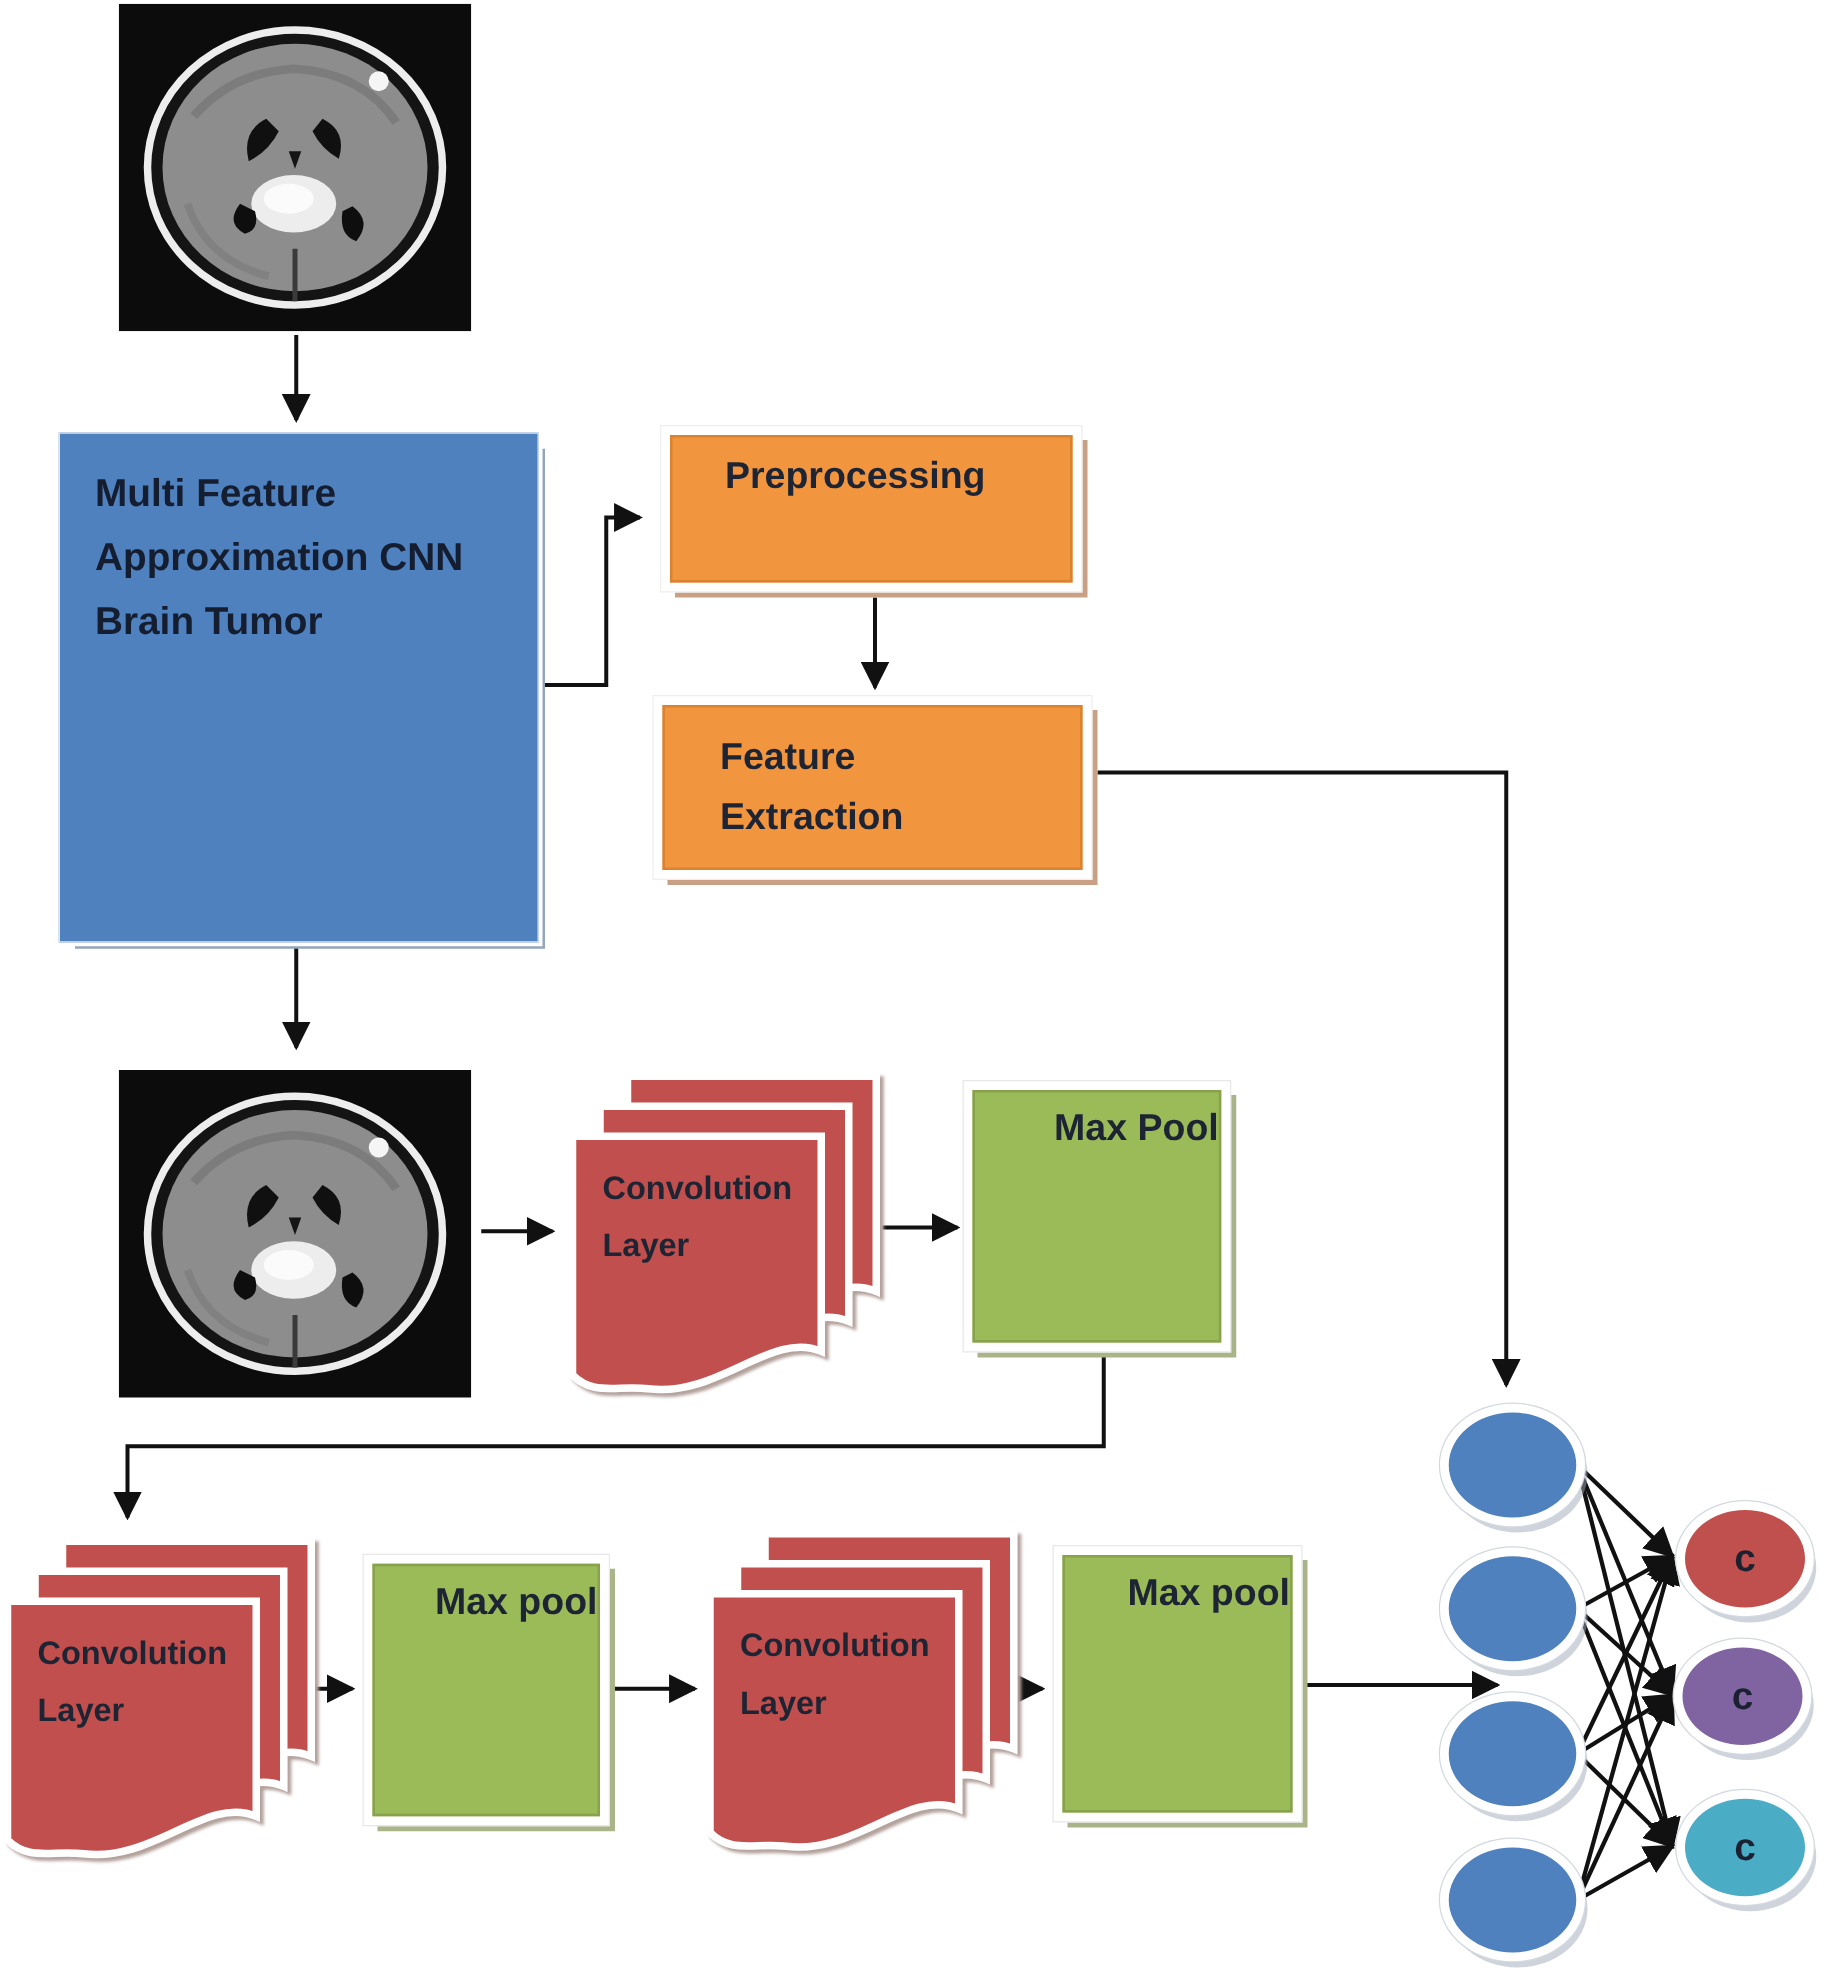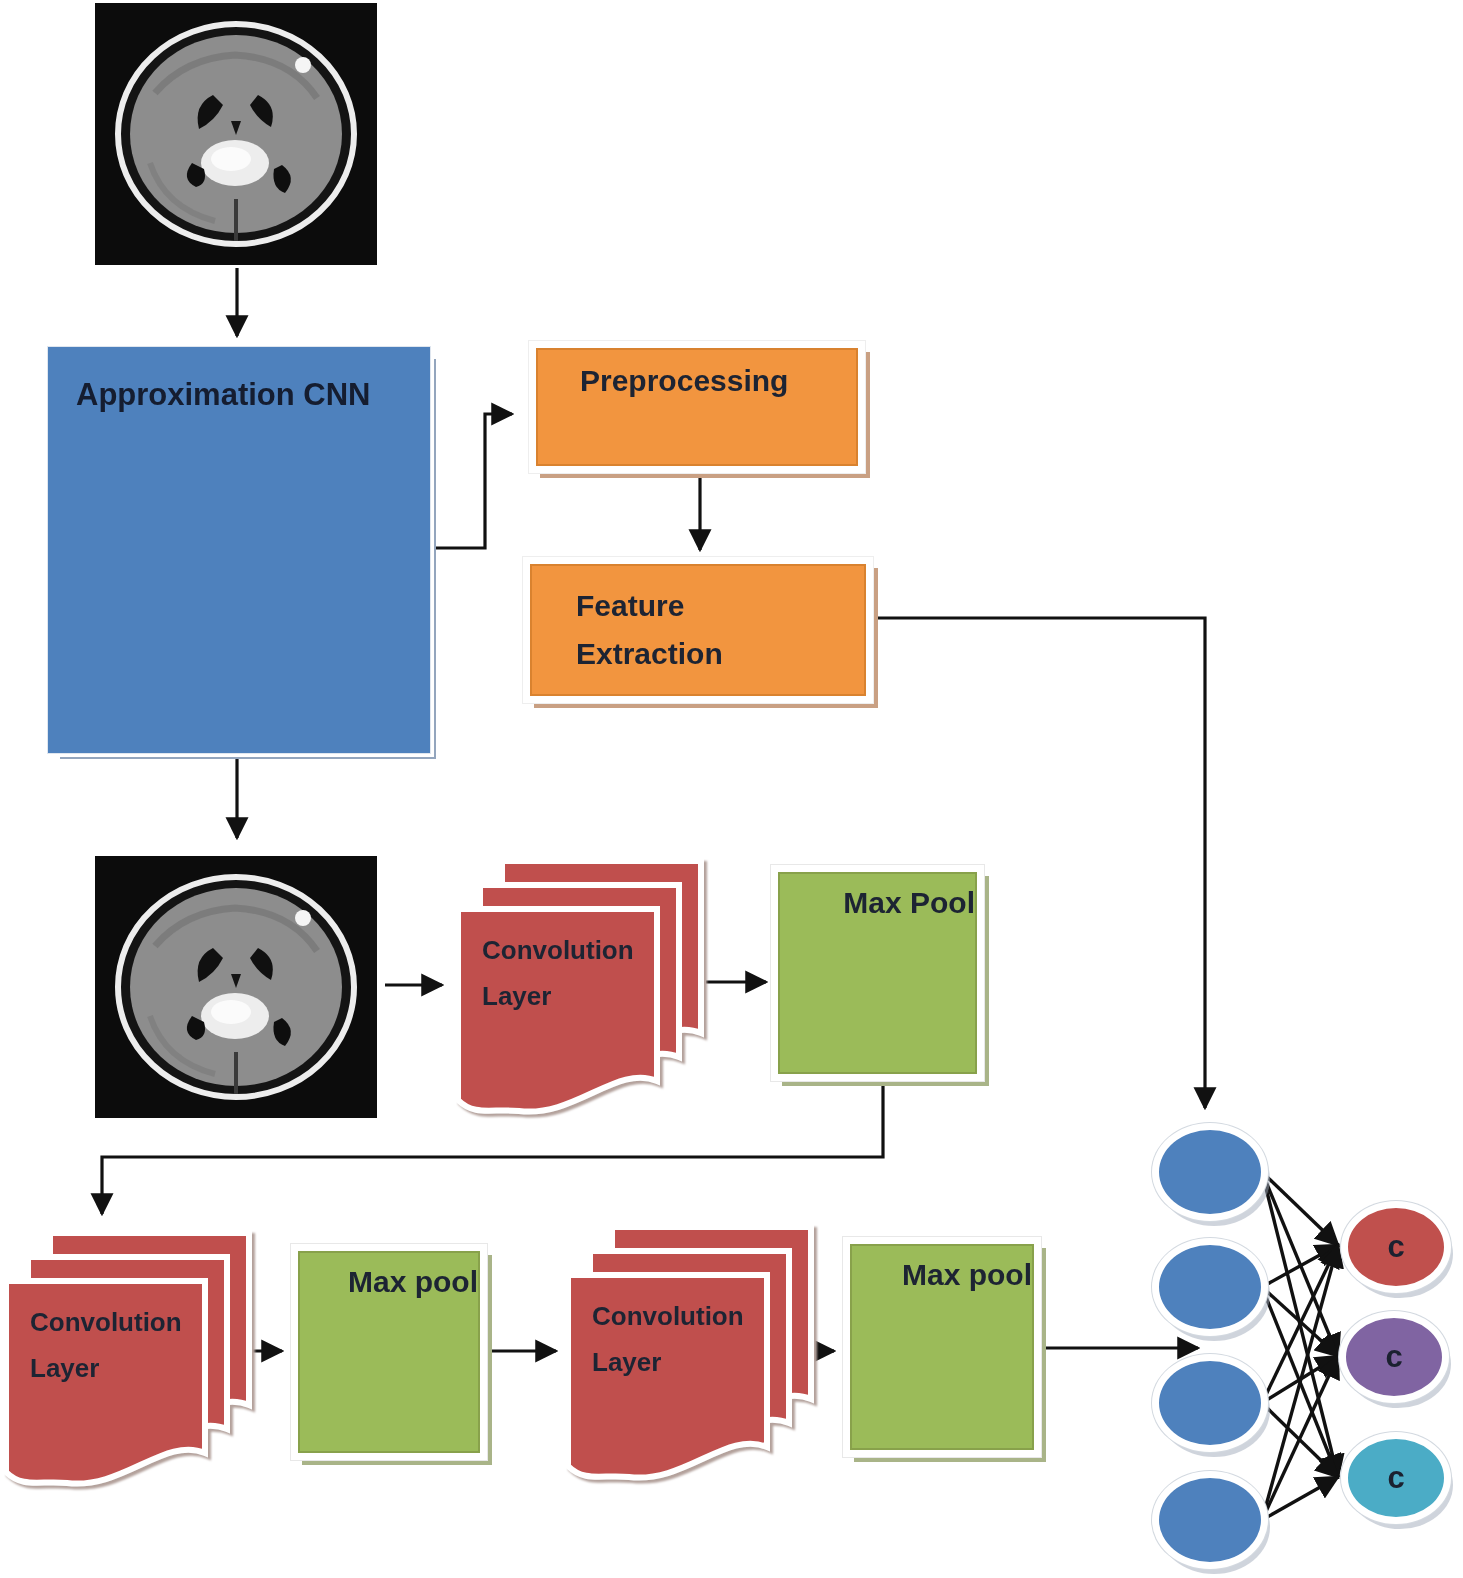--- a/index.html
+++ b/index.html
@@ -112,21 +112,23 @@
     <path d="M136,118 l10,0 l-5,14 z" fill="#151515"></path>
     <ellipse cx="140" cy="160" rx="34" ry="23" fill="#ededed"></ellipse>
     <ellipse cx="136" cy="156" rx="20" ry="12" fill="#fbfbfb"></ellipse>
     <path d="M97,160 q-12,16 4,24 q12,-3 8,-18 z" fill="#0e0e0e"></path>
     <path d="M187,162 q16,12 3,28 q-14,-5 -11,-24 z" fill="#0e0e0e"></path>
     <path d="M141,196 V238" stroke="#3a3a3a" stroke-width="4"></path>
     <circle cx="208" cy="62" r="8" fill="#f5f5f5"></circle>
   </svg>
 
   <div class="model-box">
+    <span class="line">Multi Feature</span>
     <span class="line">Approximation CNN</span>
+    <span class="line">Brain Tumor</span>
   </div>
 
   <div class="frame orange" style="left:528px;top:340px;width:338px;height:134px;">
     <div class="frame-inner inner-orange">
       <div class="box-title pad-title">Preprocessing</div>
     </div>
   </div>
 
   <div class="frame orange" style="left:522px;top:556px;width:352px;height:148px;">
     <div class="frame-inner inner-orange">

